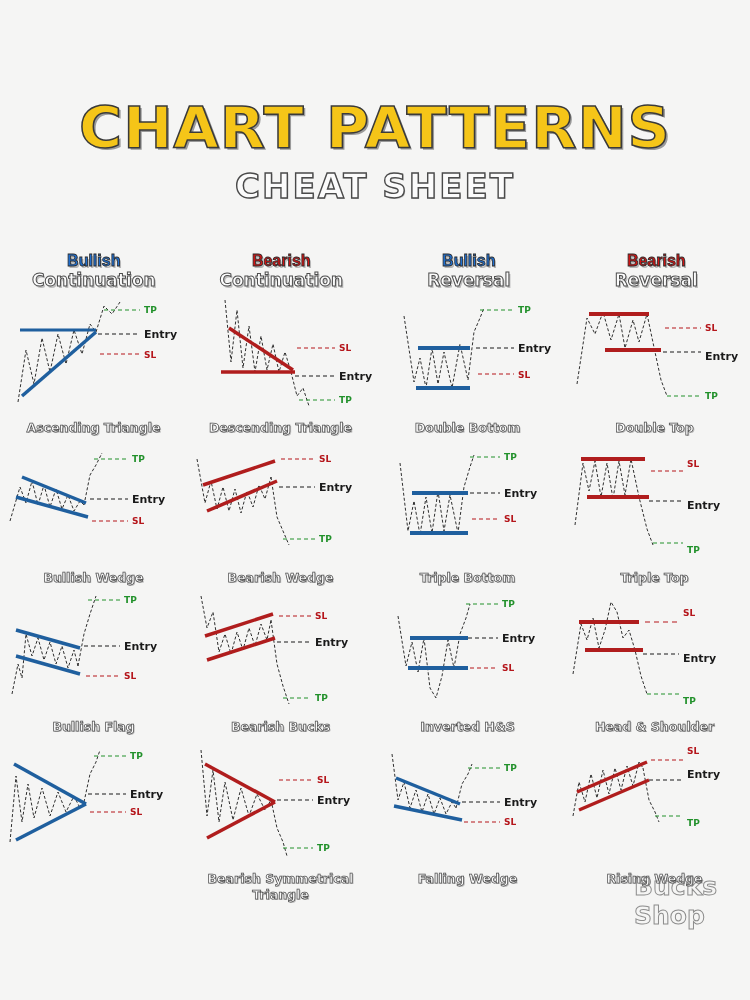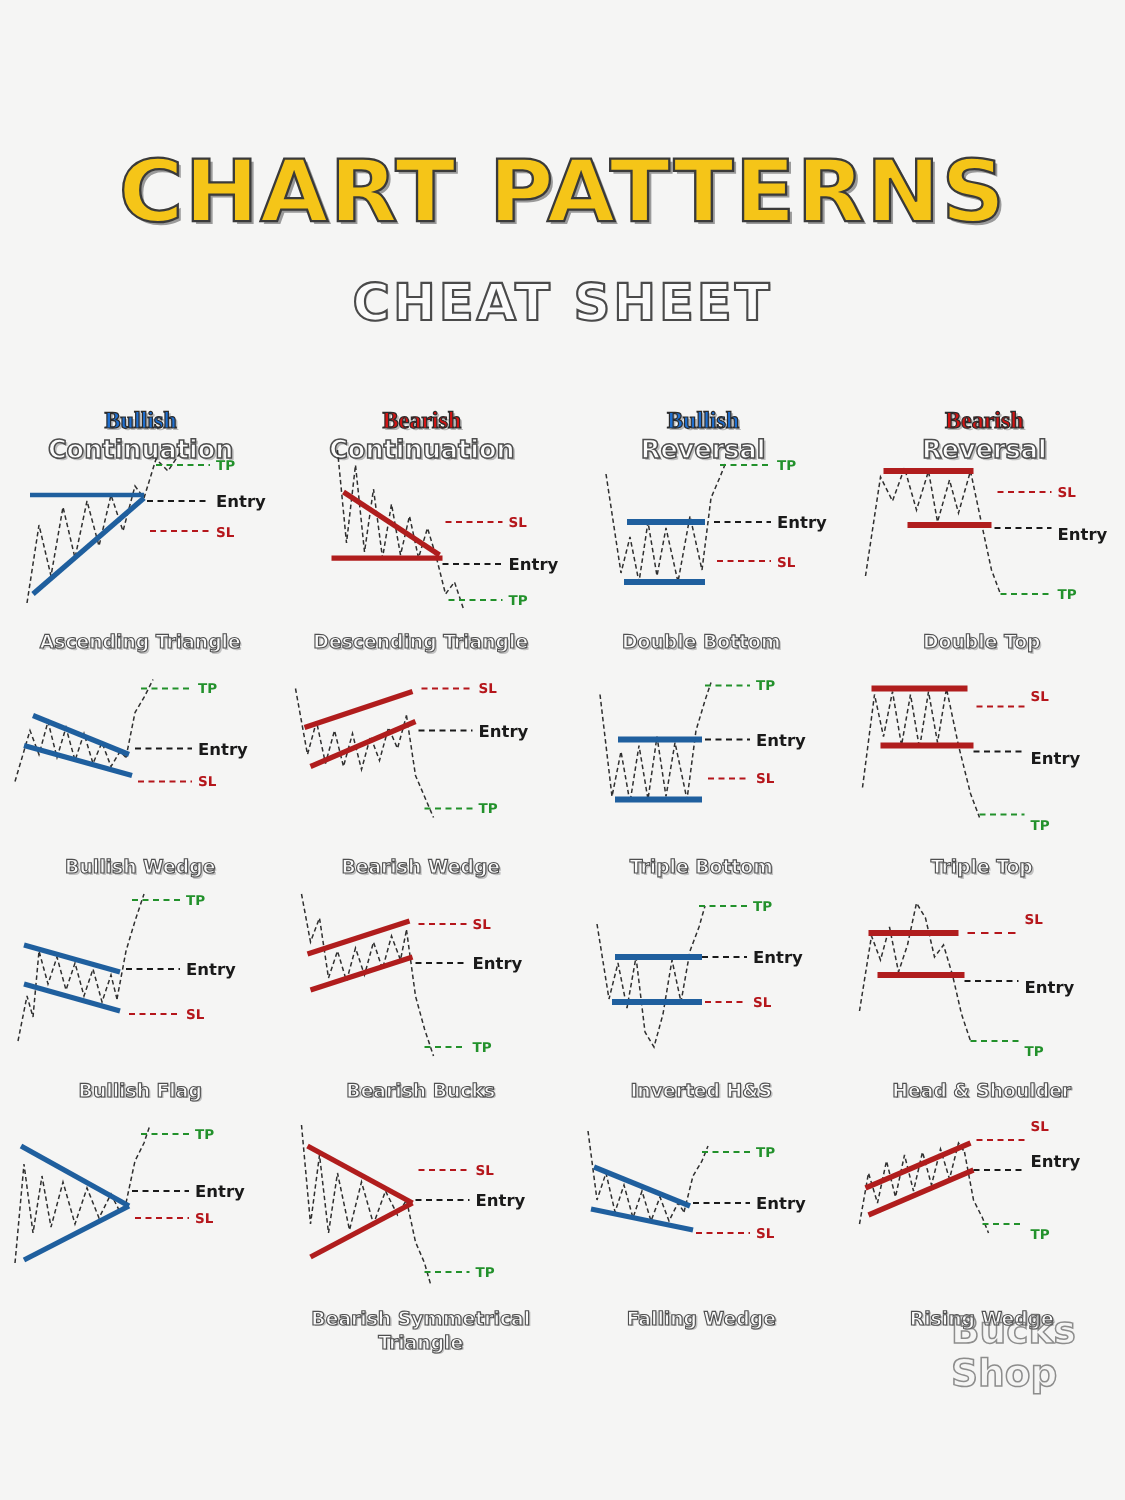--- a/index.html
+++ b/index.html
@@ -17,36 +17,35 @@
   .main-title{
     font-size:57px;font-weight:bold;letter-spacing:1px;
     color:#f5c518;
     font-family:"DejaVu Sans", sans-serif;
     -webkit-text-stroke:1.5px #3a3a3a;
     text-shadow:2px 2px 0 #9a9a9a;
     line-height:1.0;
     transform:scaleX(1.03);
   }
   .sub-title{
-    margin-top:25px;
+    margin-top:9px;
     font-size:34px;font-weight:bold;letter-spacing:2px;
     color:#fbfbfb;
     font-family:"DejaVu Sans", sans-serif;
     -webkit-text-stroke:1.4px #4a4a4a;
     text-shadow:1px 1px 0 #c9c9c9;
   }
 
   
   .col-headers{position:absolute;top:252px;left:0;width:750px;display:flex;}
   .col-head{flex:1;text-align:center;line-height:1.12;}
   .col-head .kind{
-    font-size:16px;font-weight:bold;font-family:Liberation Serif, serif;
+    font-size:16px;font-weight:bold;font-family:Liberation Sans, sans-serif;
     -webkit-text-stroke:0.8px #2b2b2b;
     text-shadow:1.5px 1.5px 0 #b8b8b8;
-    margin-top:20px;
   }
   .kind.bull{color:#1f6fd0;}
   .kind.bear{color:#d11414;}
   .col-head .sort{
     font-size:17px;font-weight:bold;font-family:"DejaVu Sans", sans-serif;
     color:#fcfcfc;
     -webkit-text-stroke:1px #4d4d4d;
     text-shadow:1.5px 1.5px 0 #bdbdbd;
     margin-top:1px;
   }

